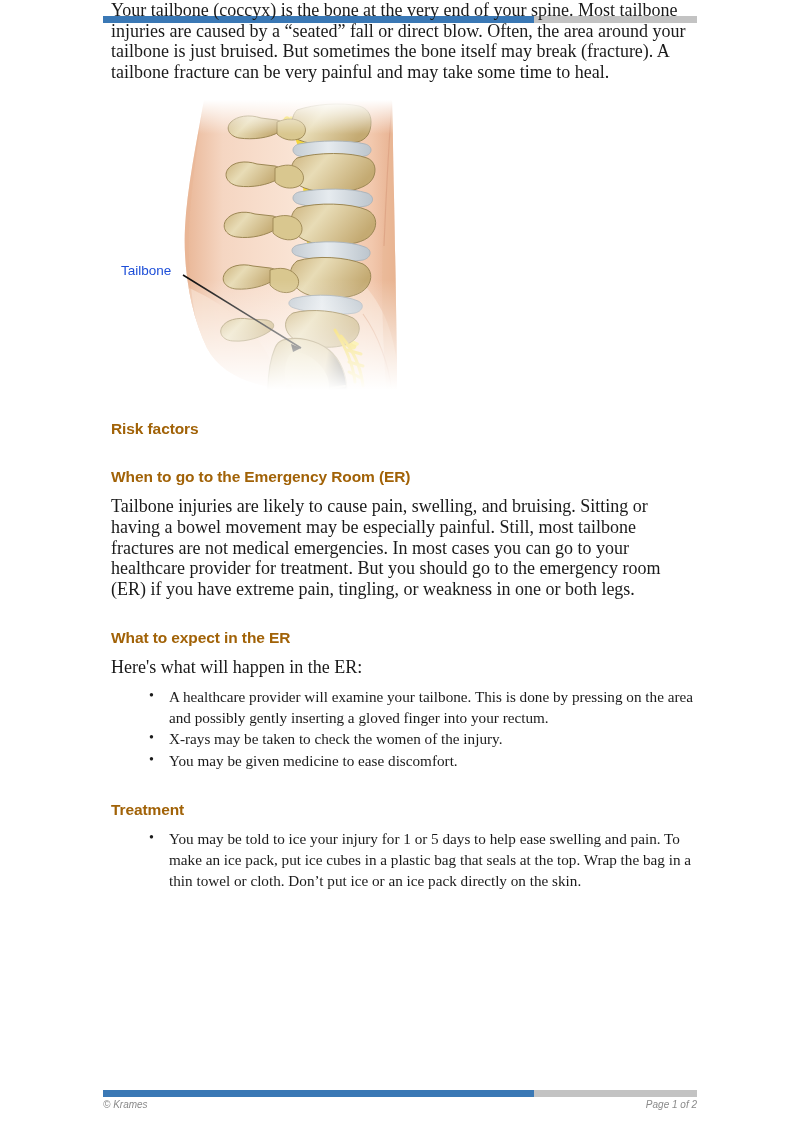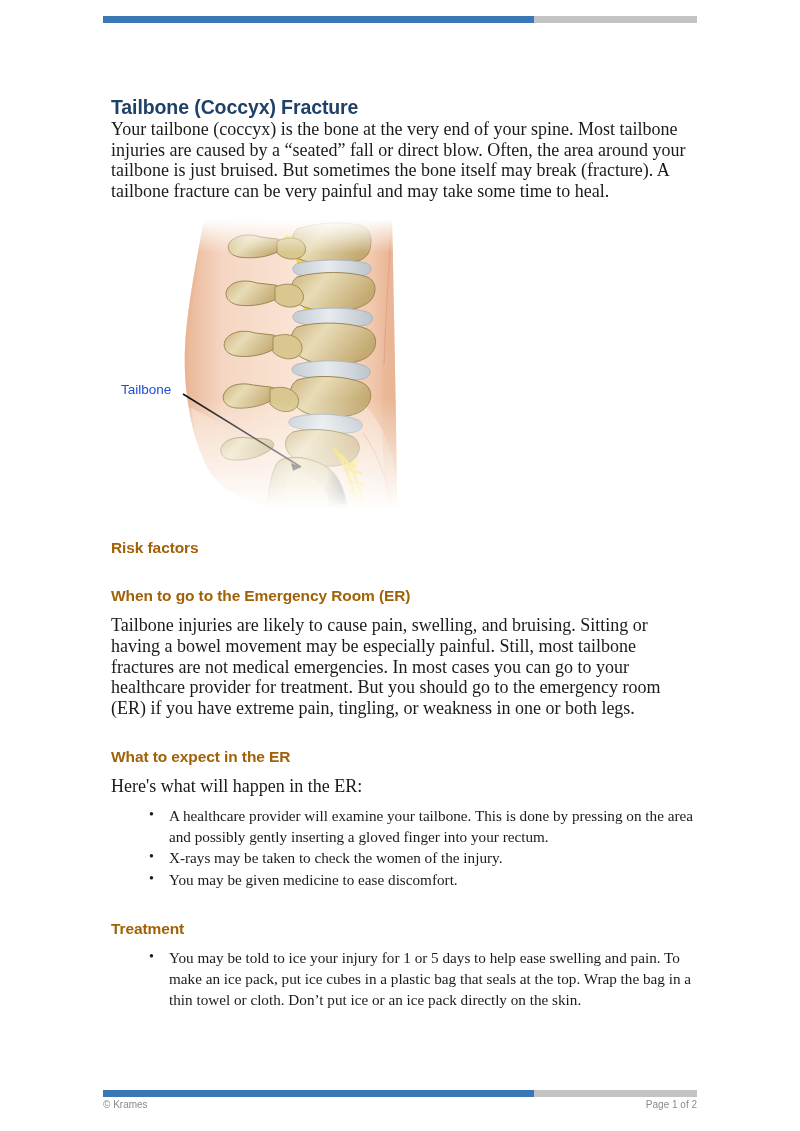--- a/index.html
+++ b/index.html
@@ -87,20 +87,21 @@
     left: 0;
     top: -1px;
     font-size: 14px;
   }
 
   
   .footer-text {
     position: absolute;
     top: 1099px;
     font-family: "Liberation Sans", "DejaVu Sans", sans-serif;
+    font-style: italic;
     font-size: 10px;
     color: #8a8a8a;
   }
   #footer-copyright { left: 103px; }
   #footer-pageno { left: 103px; width: 594px; text-align: right; }
 
   
   .figure {
     position: relative;
     width: 586px;
@@ -112,21 +113,20 @@
 </head>
 <body>
 
 <div class="rule" id="header-rule">
   <div class="seg-blue" style="width: 72.5%; background: rgb(58, 120, 181);"></div>
   <div class="seg-gray" style="background: rgb(195, 195, 195);"></div>
 </div>
 
 <div class="page">
 
-  <h1 class="doc-title">Tailbone (Coccyx) Fracture</h1>
 
   <p class="body-text intro">Your tailbone (coccyx) is the bone at the very end of your spine. Most tailbone injuries are caused by a “seated” fall or direct blow. Often, the area around your tailbone is just bruised. But sometimes the bone itself may break (fracture). A tailbone fracture can be very painful and may take some time to heal.</p>
 
   <div class="figure">
     <svg width="586" height="290" viewBox="0 0 586 290" xmlns="http://www.w3.org/2000/svg">
       <defs>
         <linearGradient id="skinGrad" x1="0" y1="0" x2="1" y2="0">
           <stop offset="0%" stop-color="#e9b696"></stop>
           <stop offset="18%" stop-color="#f5d6c2"></stop>
           <stop offset="55%" stop-color="#fae5d6"></stop>

